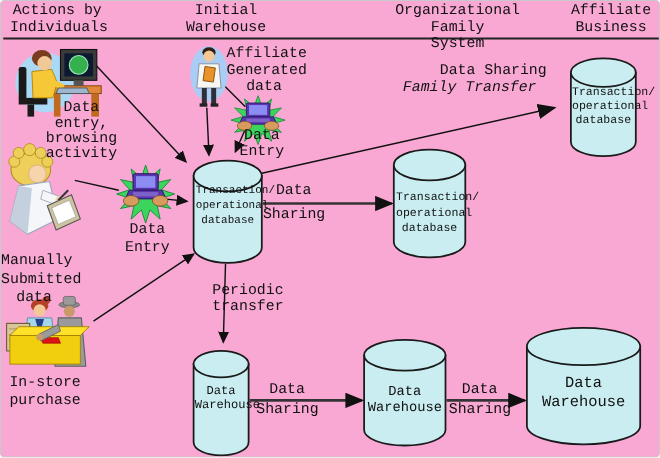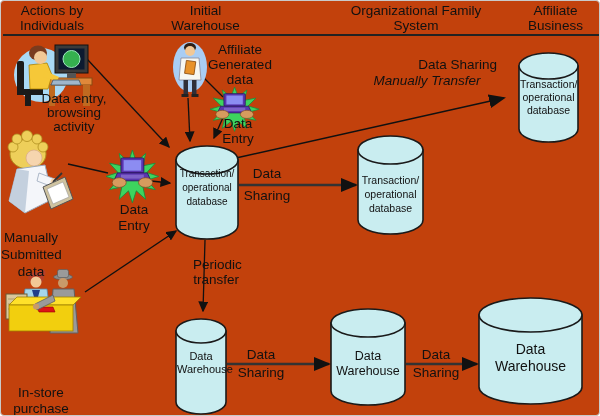--- a/index.html
+++ b/index.html
@@ -1,19 +1,19 @@
 <!DOCTYPE html>
 <html style="--text: #111111; --cylinder-fill: #c9edf0; --cylinder-stroke: #1a1a1a; --arrow: #111111; --starburst-green: #3dd45e; --starburst-outline: #1e8c3c; --laptop-purple: #5a35b0;"><head>
 <meta charset="utf-8">
 <style>
   html,body{margin:0;padding:0;background:#fff;}
   .stage{
     position:relative;width:600px;height:416px;box-sizing:border-box;
-    background:#c2410c;border:1px solid #c9c9c9;border-radius:4px;overflow:hidden;
-    font-family:Liberation Sans, sans-serif;color:var(--text,#111);
+    background:#f9a8d4;border:1px solid #c9c9c9;border-radius:4px;overflow:hidden;
+    font-family:Liberation Mono, monospace;color:var(--text,#111);
   }
   .stage svg{position:absolute;left:0;top:0;}
   .lbl{position:absolute;text-align:center;white-space:pre-line;
        font-size:13.5px;line-height:15px;color:var(--text,#111);}
   .hdr{font-size:13.5px;line-height:15px;}
   .italic{font-style:italic;}
   .cyl-lbl{font-size:10px;line-height:14px;}
   .cyl-lbl-md{font-size:11px;line-height:13px;}
   .cyl-lbl-wh2{font-size:12.5px;line-height:15px;}
   .cyl-lbl-wh3{font-size:14px;line-height:17px;}
@@ -168,31 +168,31 @@
 System</div>
   <div class="lbl hdr" style="left:512px;top:2px;width:85px;">Affiliate
 Business</div>
 
   <div class="lbl" style="left:34px;top:91px;width:78px;line-height:14px;">Data entry,
 browsing
 activity</div>
   <div class="lbl lh17" style="left:0px;top:228px;width:60px;">Manually
 Submitted
 data</div>
-  <div class="lbl lh16" style="left:6px;top:340px;width:68px;margin-top:44px;">In-store
+  <div class="lbl lh16" style="left:6px;top:340px;width:68px;">In-store
 purchase</div>
   <div class="lbl" style="left:205px;top:41px;width:68px;">Affiliate
 Generated
 data</div>
   <div class="lbl lh16" style="left:103px;top:201px;width:60px;">Data
 Entry</div>
   <div class="lbl" style="left:208px;top:115px;width:58px;">Data
 Entry</div>
   <div class="lbl" style="left:356px;top:56px;width:140px;text-align:right;">Data Sharing</div>
-  <div class="lbl italic" style="left:356px;top:72px;width:140px;">Manually Transfer</div>
+  <div class="lbl italic" style="left:356px;top:72px;width:140px;">Family Transfer</div>
   <div class="lbl" style="left:192px;top:256px;width:46px;text-align:right;">Periodic
 transfer</div>
 
   <div class="lbl" style="left:240px;top:165px;width:52px;">Data</div>
   <div class="lbl" style="left:238px;top:187px;width:56px;">Sharing</div>
 
   <div class="lbl" style="left:234px;top:346px;width:52px;">Data</div>
   <div class="lbl" style="left:232px;top:364px;width:56px;">Sharing</div>
 
   <div class="lbl" style="left:409px;top:346px;width:52px;">Data</div>

